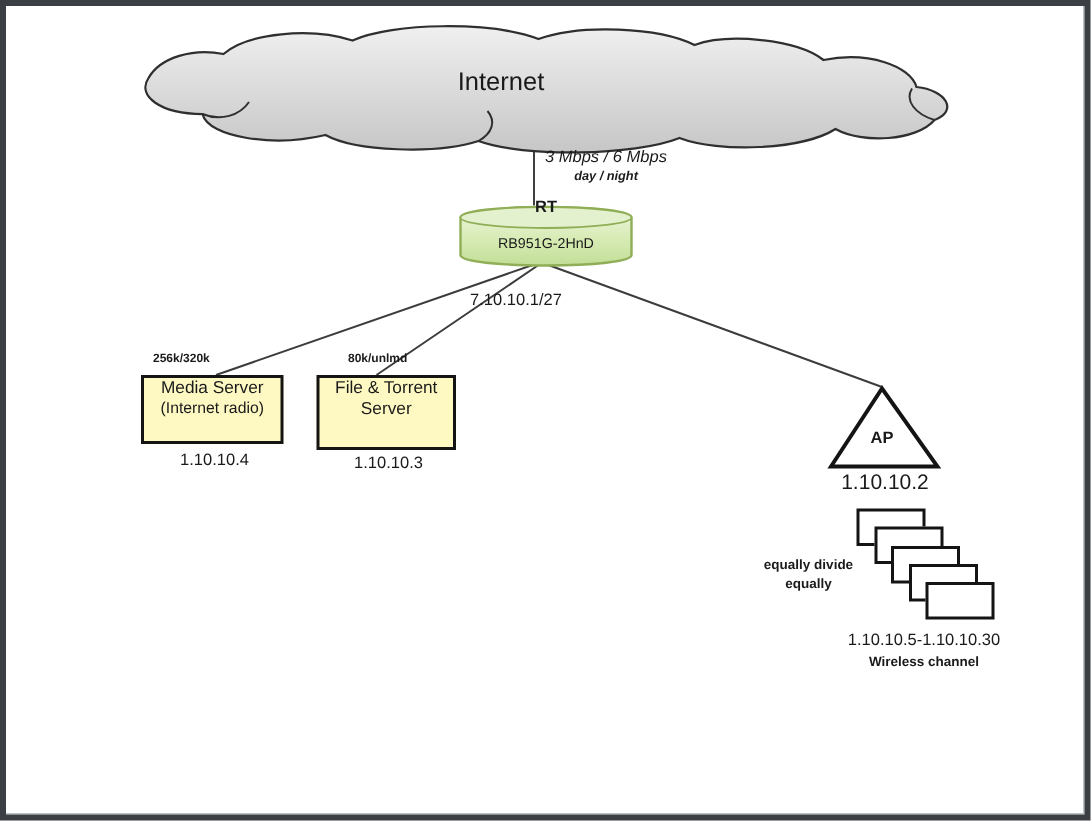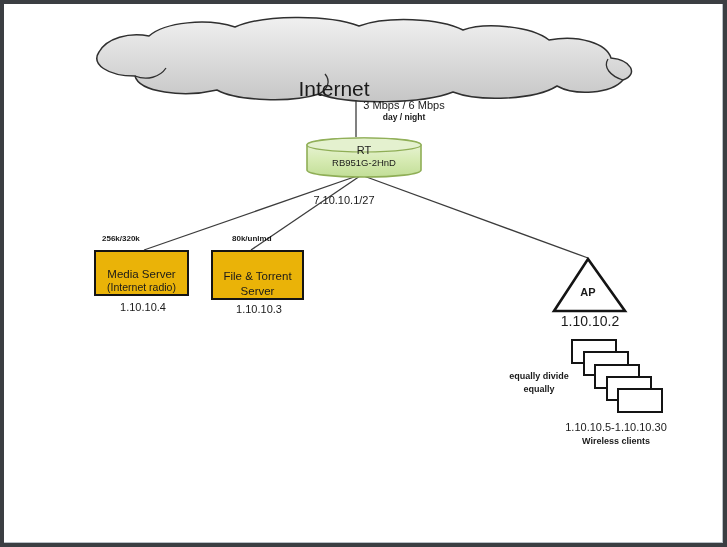--- a/index.html
+++ b/index.html
@@ -10,34 +10,34 @@
     box-shadow:inset -1px -1px 0 #b9c0c6;
     overflow:hidden;
   }
   .abs{position:absolute;}
   .ctr{text-align:center;}
   svg{display:block;overflow:visible;}
   
   #connectors{position:absolute;left:0;top:0;z-index:1;}
   
   #cloud{left:83px;top:14px;z-index:2;}
-  .internet-label{left:270px;top:41px;width:120px;font-size:21px;z-index:3;margin-top:32px;}
+  .internet-label{left:270px;top:41px;width:120px;font-size:17px;z-index:3;}
   
-  .wan-labels{left:345px;top:95px;width:110px;z-index:3;}
+  .wan-labels{left:345px;top:95px;width:110px;z-index:3;font-style:italic;}
   .wan-bw{font-size:11px;}
   .wan-sched{font-size:8.5px;font-weight:600;margin-top:1px;}
   
   #router-shape{left:301px;top:132px;z-index:2;}
-  .router-name{left:301px;top:140px;width:118px;font-size:11px;font-weight:normal;z-index:3;}
+  .router-name{left:301px;top:128px;width:118px;font-size:11px;font-weight:bold;z-index:3;}
   .router-model{left:301px;top:153px;width:118px;font-size:9.5px;z-index:3;}
   .router-ip{left:290px;top:190px;width:100px;font-size:11px;z-index:3;}
   
   .node-box{
-    background:#eab308;border:2.5px solid #141414;box-sizing:border-box;
-    display:flex;flex-direction:column;align-items:center;justify-content:flex-end;
+    background:#fef9c3;border:2.5px solid #141414;box-sizing:border-box;
+    display:flex;flex-direction:column;align-items:center;justify-content:flex-start;
     z-index:2;line-height:1.25;
   }
   #media-box{left:90px;top:246px;width:95px;height:46px;}
   #file-box{left:207px;top:246px;width:93px;height:50px;}
   .box-l1{font-size:11.5px;}
   .box-l2{font-size:10.5px;}
   .limit-label{font-size:8px;font-weight:bold;z-index:3;}
   #media-limit{left:98px;top:230px;}
   #file-limit{left:212px;top:230px;padding-left:16px;}
   #media-ip{left:99px;top:297px;width:80px;font-size:11px;z-index:3;}
@@ -145,15 +145,15 @@
       <div class="client-card" style="left: 12px; top: 12px; z-index: 2;"></div>
       <div class="client-card" style="left: 23px; top: 25px; z-index: 3;"></div>
       <div class="client-card" style="left: 35px; top: 37px; z-index: 4;"></div>
       <div class="client-card" style="left: 46px; top: 49px; z-index: 5;"></div>
     </div>
   <div class="abs ctr clients-note">
     <div>equally divide</div>
     <div>equally</div>
   </div>
   <div class="abs ctr clients-range">1.10.10.5-1.10.10.30</div>
-  <div class="abs ctr clients-label">Wireless clients</div>
+  <div class="abs ctr clients-label">Wireless channel</div>
 
 </div>
 
 </body></html>

